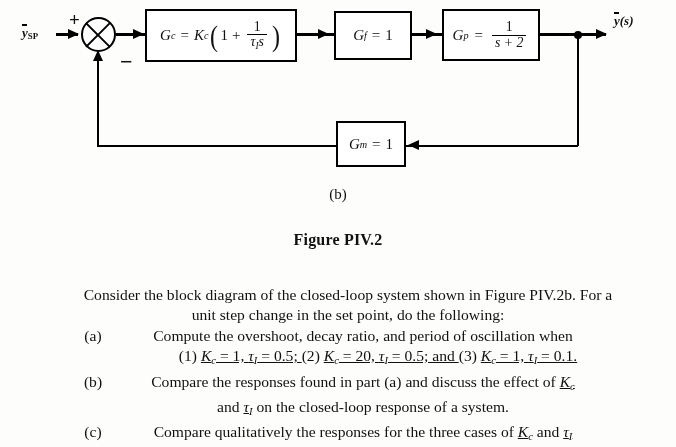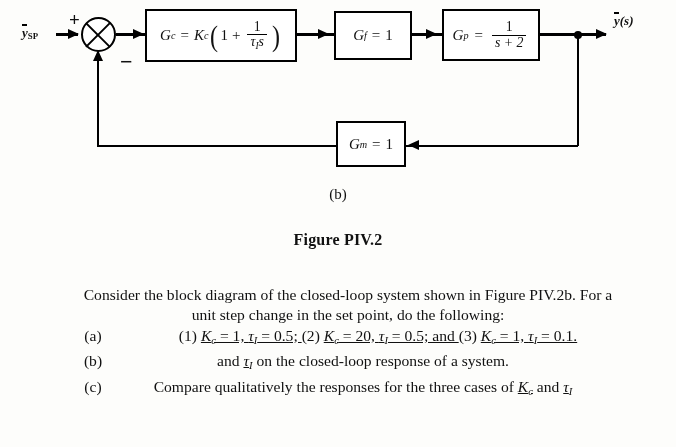--- a/index.html
+++ b/index.html
@@ -324,29 +324,33 @@
 
   <div id="figcaption">Figure PIV.2</div>
 
   <div id="body-text">
 
     <div class="para">Consider the block diagram of the closed-loop system shown in Figure PIV.2b. For a unit step change in the set point, do the following:</div>
 
     <div class="listrow">
       <div class="marker">(a)</div>
       <div class="itemtext">
+        <div>Compute the overshoot, decay ratio, and period of oscillation when</div>
         <div class="indent2">
           <span class="rom">(1) </span><nobr><i>K</i><span class="sub">c</span><span> = 1, </span></nobr><nobr><i>τ</i><span class="sub">I</span><span> = 0.5; </span></nobr><span class="rom">(2) </span><nobr><i>K</i><span class="sub">c</span><span> = 20, </span></nobr><nobr><i>τ</i><span class="sub">I</span><span> = 0.5; and </span></nobr><span class="rom">(3) </span><nobr><i>K</i><span class="sub">c</span><span> = 1, </span></nobr><nobr><i>τ</i><span class="sub">I</span><span> = 0.1.</span></nobr>
         </div>
       </div>
     </div>
 
     <div class="listrow">
       <div class="marker">(b)</div>
       <div class="itemtext">
+        <div>
+          <span>Compare the responses found in part (a) and discuss the effect of </span><nobr><i>K</i><span class="sub">c</span></nobr>
+        </div>
         <div>
           <span>and </span><nobr><i>τ</i><span class="sub">I</span></nobr><span> on the closed-loop response of a system.</span>
         </div>
       </div>
     </div>
 
     <div class="listrow">
       <div class="marker">(c)</div>
       <div class="itemtext">
         <div>

